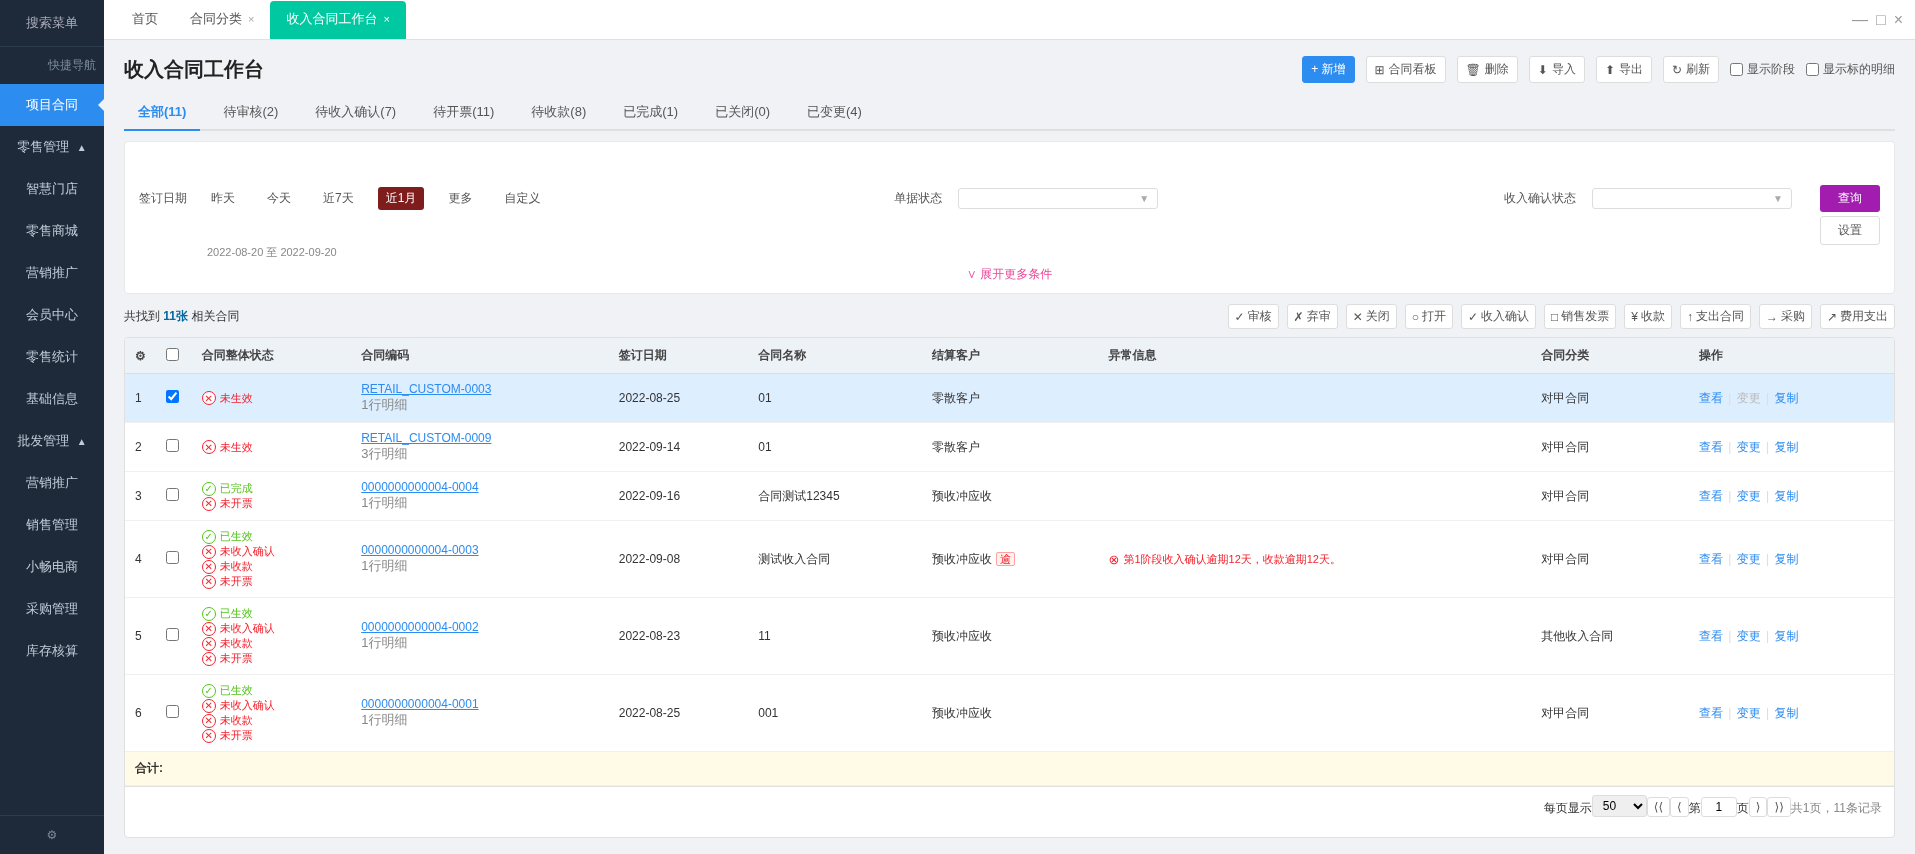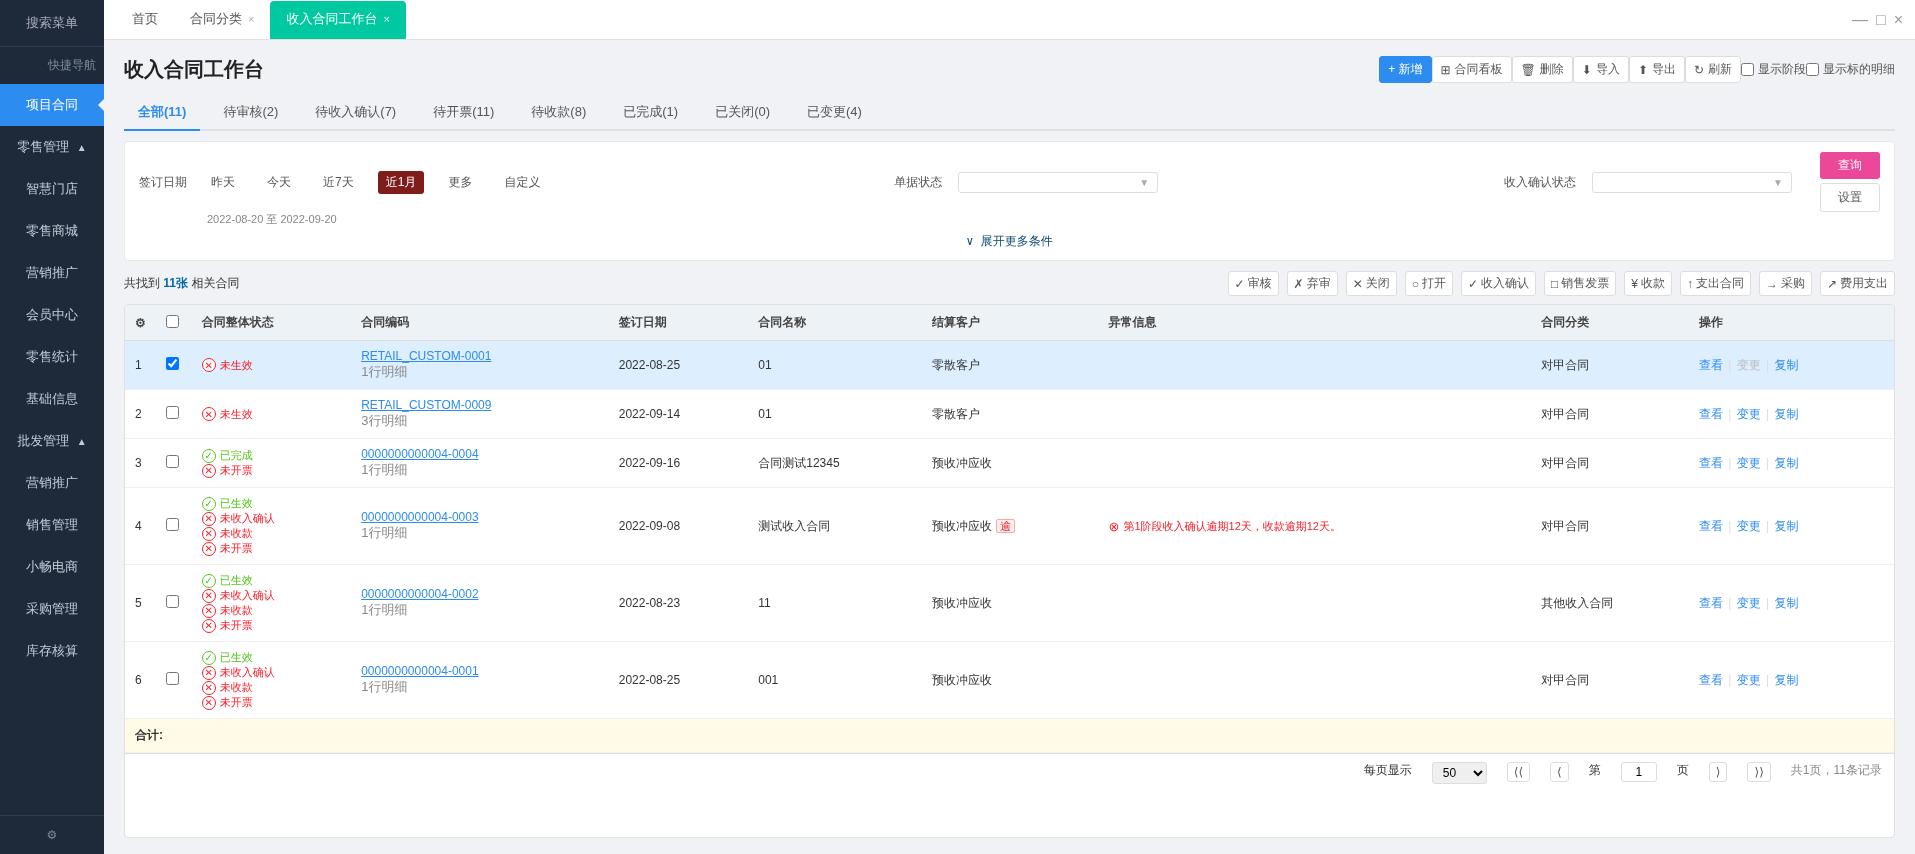--- a/index.html
+++ b/index.html
@@ -26,42 +26,42 @@
     .tab-item.active .tab-close { color: #fff; }
     .tab-spacer { flex: 1; }
     .window-controls { display: flex; gap: 8px; color: #999; font-size: 16px; cursor: pointer; }
 
     
     .content { flex: 1; padding: 16px 20px; overflow: hidden; display: flex; flex-direction: column; }
 
     
     .page-header { display: flex; align-items: center; justify-content: space-between; margin-bottom: 12px; }
     .page-title { font-size: 20px; font-weight: bold; color: #222; }
-    .toolbar { display: flex; gap: 0; align-items: center; margin-left: 22px; }
+    .toolbar { display: flex; gap: 11px; align-items: center; margin-left: 22px; }
     .toolbar-btn { display: flex; align-items: center; gap: 4px; font-size: 12px; color: #555; cursor: pointer; padding: 4px 8px; border: 1px solid #ddd; border-radius: 3px; background: #fff; }
     .toolbar-btn.primary { background: #2d8cf0; color: #fff; border-color: #2d8cf0; }
     .checkbox-label { display: flex; align-items: center; gap: 4px; font-size: 12px; color: #555; cursor: pointer; }
 
     
     .sub-tabs { display: flex; gap: 9px; margin-bottom: 10px; border-bottom: 2px solid #e0e0e0; flex-shrink: 0; }
     .sub-tab { padding: 8px 14px; font-size: 13px; color: #555; cursor: pointer; border-bottom: 2px solid transparent; margin-bottom: -2px; }
     .sub-tab.active { color: #2d8cf0; border-bottom-color: #2d8cf0; font-weight: bold; }
 
     
     .filter-area { background: #fff; border: 1px solid #e8e8e8; border-radius: 4px; padding: 10px 14px; margin-bottom: 10px; flex-shrink: 0; }
     .filter-row { display: flex; align-items: center; gap: 16px; }
     .filter-label { font-size: 12px; color: #555; white-space: nowrap; }
     .filter-date-btn { font-size: 12px; color: #555; padding: 3px 8px; cursor: pointer; border-radius: 3px; }
     .filter-date-btn.active { background: #7f1d1d; color: #fff; border-radius: 3px; }
     .filter-date-range { font-size: 11px; color: #888; }
     .filter-select { display: flex; align-items: center; border: 1px solid #ddd; border-radius: 3px; padding: 4px 8px; min-width: 160px; background: #fff; cursor: pointer; }
     .filter-select-text { flex: 1; font-size: 12px; color: #999; }
     .filter-select-arrow { font-size: 10px; color: #aaa; }
-    .expand-btn { color: #0c4a6e; font-size: 12px; cursor: pointer; font-family: Liberation Mono, monospace; }
-    .btn-query { background: #ec4899; color: #fff; border: none; border-radius: 3px; padding: 5px 18px; font-size: 12px; cursor: pointer; }
+    .expand-btn { color: #ec4899; font-size: 12px; cursor: pointer; }
+    .btn-query { background: #a21caf; color: #fff; border: none; border-radius: 3px; padding: 5px 18px; font-size: 12px; cursor: pointer; margin-top: 33px; }
     .btn-setting { background: #fff; color: #555; border: 1px solid #ddd; border-radius: 3px; padding: 5px 14px; font-size: 12px; cursor: pointer; }
     .expand-row { display: flex; justify-content: center; margin-top: 6px; }
 
     
     .action-bar { display: flex; align-items: center; justify-content: space-between; margin-bottom: 8px; flex-shrink: 0; }
     .action-btns { display: flex; gap: 8px; }
     .action-btn { font-size: 12px; color: #555; cursor: pointer; display: flex; align-items: center; gap: 3px; padding: 3px 6px; border: 1px solid #ddd; border-radius: 3px; background: #fff; }
 
     
     .table-wrap { flex: 1; overflow: auto; background: #fff; border: 1px solid #e0e0e0; border-radius: 4px; }
@@ -77,21 +77,21 @@
     .op-sep { color: #ddd; margin: 0 2px; }
     .warning-msg { color: #f5222d; font-size: 11px; display: flex; align-items: flex-start; gap: 4px; }
     .warning-icon { color: #f5222d; font-size: 13px; flex-shrink: 0; }
     .sub-text { font-size: 13px; color: #888; }
     .circle-icon { width: 14px; height: 14px; border-radius: 50%; display: inline-flex; align-items: center; justify-content: center; font-size: 10px; margin-right: 2px; }
     .circle-red { background: #fff; border: 1.5px solid #f5222d; color: #f5222d; }
     .circle-green { background: #fff; border: 1.5px solid #52c41a; color: #52c41a; }
     .sum-row td { background: #fffbe6; font-weight: bold; }
 
     
-    .pagination { display: flex; align-items: flex-start; justify-content: flex-end; padding: 8px 12px; background: #fff; border-top: 1px solid #e0e0e0; gap: 20px; font-size: 12px; flex-shrink: 0; }
+    .pagination { display: flex; align-items: flex-end; justify-content: flex-end; padding: 8px 12px; background: #fff; border-top: 1px solid #e0e0e0; gap: 0; font-size: 12px; flex-shrink: 0; }
     .page-size-select { border: 1px solid #ddd; border-radius: 3px; padding: 2px 6px; font-size: 12px; }
     .page-btn { cursor: pointer; padding: 2px 6px; border: 1px solid #ddd; border-radius: 3px; background: #fff; font-size: 12px; color: #555; }
     .page-input { border: 1px solid #ddd; border-radius: 3px; padding: 2px 6px; width: 36px; text-align: center; font-size: 12px; }
     .page-info { color: #888; }
   </style>
 </head>
 <body>
 
 <div class="sidebar">
   <div class="sidebar-search">搜索菜单</div>
@@ -319,21 +319,21 @@
           </tr>
         </thead>
         <tbody id="table-body">
         <tr class="selected">
               <td>1</td>
               <td><input type="checkbox" checked="" style=""></td>
               <td><span class="tag" style="color: rgb(245, 34, 45);">
                   <span class="circle-icon circle-red">✕</span>
                   <span>未生效</span>
                 </span><br></td>
-              <td><a class="link">RETAIL_CUSTOM-0001</a><div class="sub-text">1行明细</div></td>
+              <td><a class="link">RETAIL_CUSTOM-0003</a><div class="sub-text">1行明细</div></td>
               <td>2022-08-25</td>
               <td>01</td>
               <td>零散客户</td>
               <td></td>
               <td>对甲合同</td>
               <td><span class="op-btn">查看</span><span class="op-sep"> | </span><span class="op-btn disabled">变更</span><span class="op-sep"> | </span><span class="op-btn">复制</span></td>
             </tr>
             <tr>
               <td>2</td>
               <td><input type="checkbox" style=""></td>

